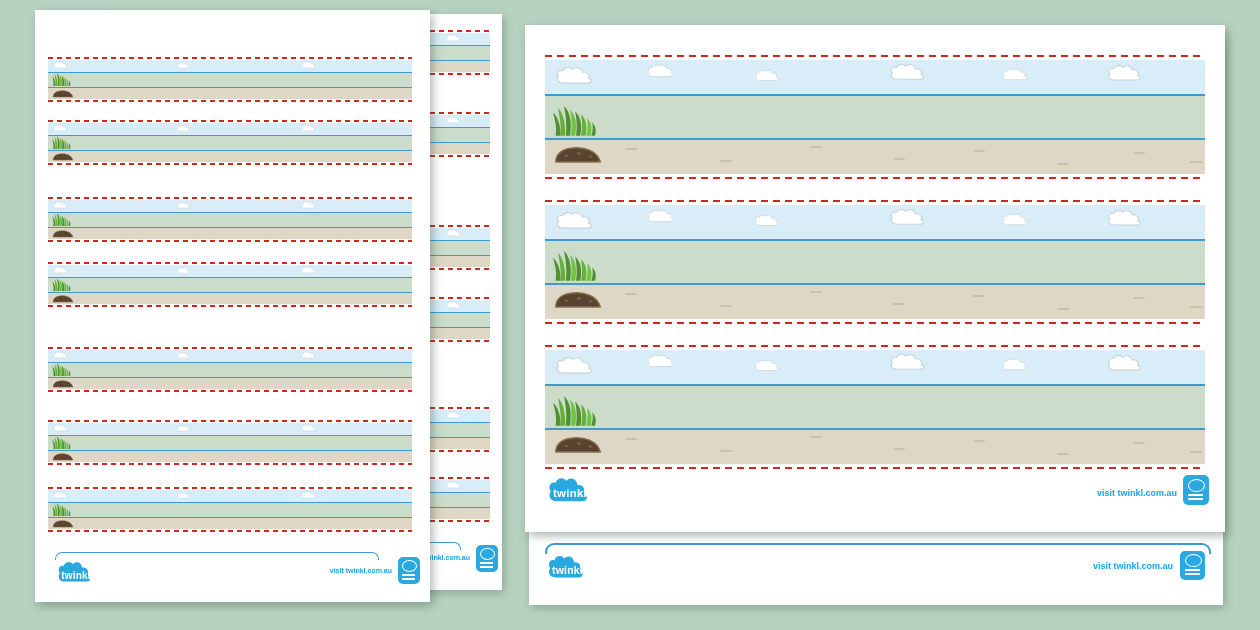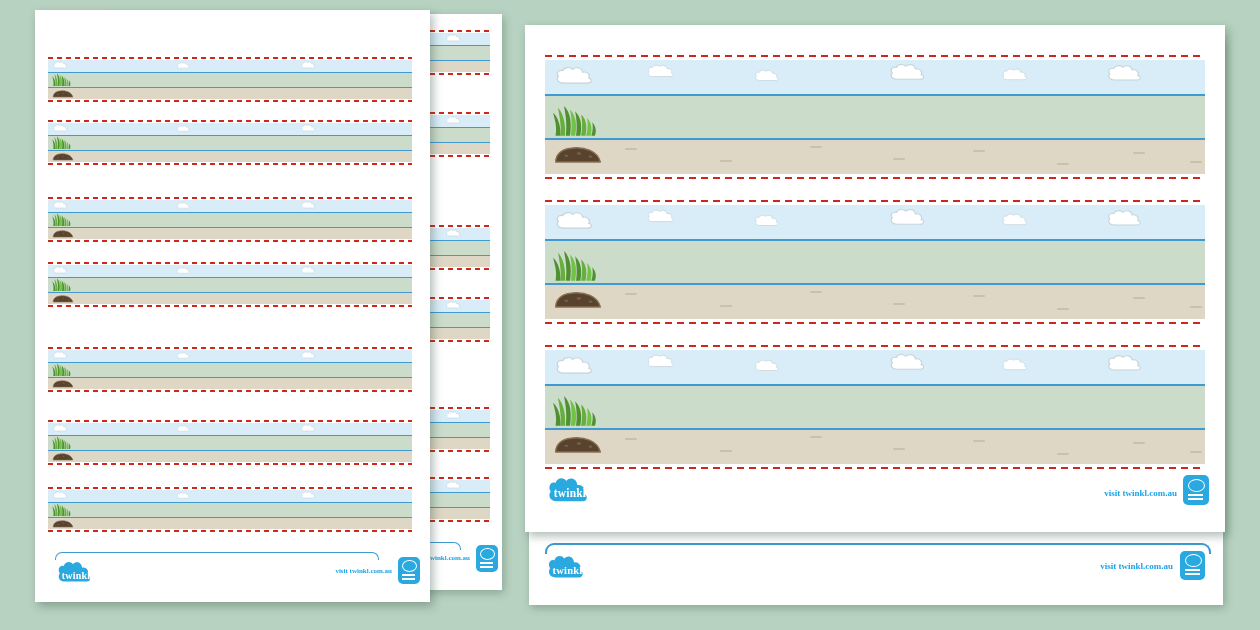--- a/index.html
+++ b/index.html
@@ -1,18 +1,18 @@
 <!DOCTYPE html>
 <html><head>
 <meta charset="utf-8">
 <style>
   html,body{margin:0;padding:0;}
   body{width:1260px;height:630px;font-family:"Liberation Sans",sans-serif;}
   .stage{position:relative;width:1260px;height:630px;background:#b8d2c1;overflow:hidden;}
-  .page{position:absolute;background:#ffffff;font-family:Liberation Serif, serif;}
+  .page{position:absolute;background:#ffffff;}
   .page-left-back{left:103px;top:14px;width:399px;height:576px;box-shadow:2px 3px 8px rgba(45,75,60,.32);z-index:1;}
   .page-left-front{left:35px;top:10px;width:395px;height:592px;box-shadow:3px 4px 9px rgba(45,75,60,.38);z-index:2;}
   .page-right-back{left:529px;top:38px;width:694px;height:567px;box-shadow:2px 3px 8px rgba(45,75,60,.32);z-index:1;}
   .page-right-front{left:525px;top:25px;width:700px;height:507px;box-shadow:3px 4px 9px rgba(45,75,60,.38);z-index:2;}
 
   .strip{position:absolute;}
   .strip-lg{left:20px;width:660px;}
   .strip-sm{left:13px;width:364px;}
   .page-left-back .strip-sm{left:12px;width:375px;}
 

